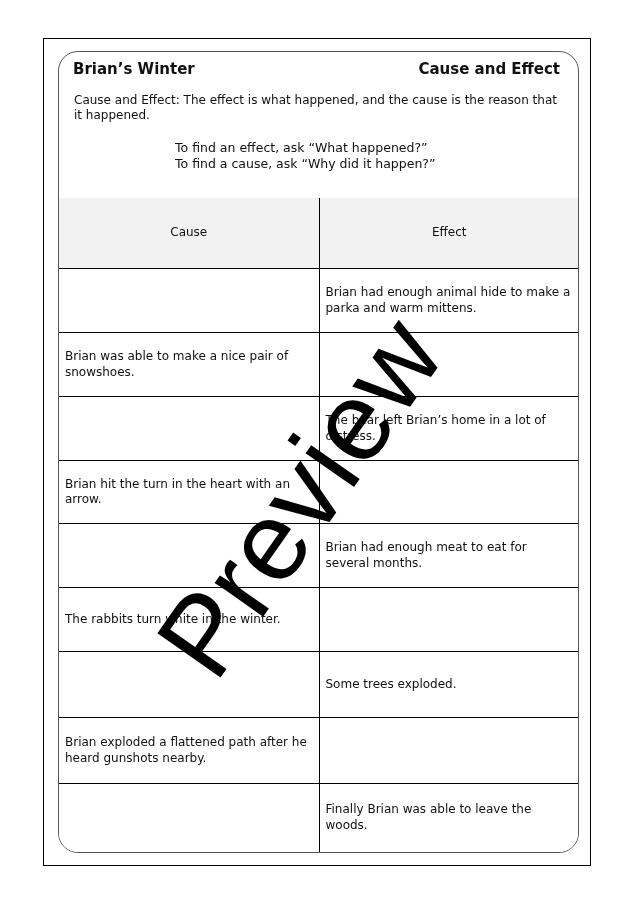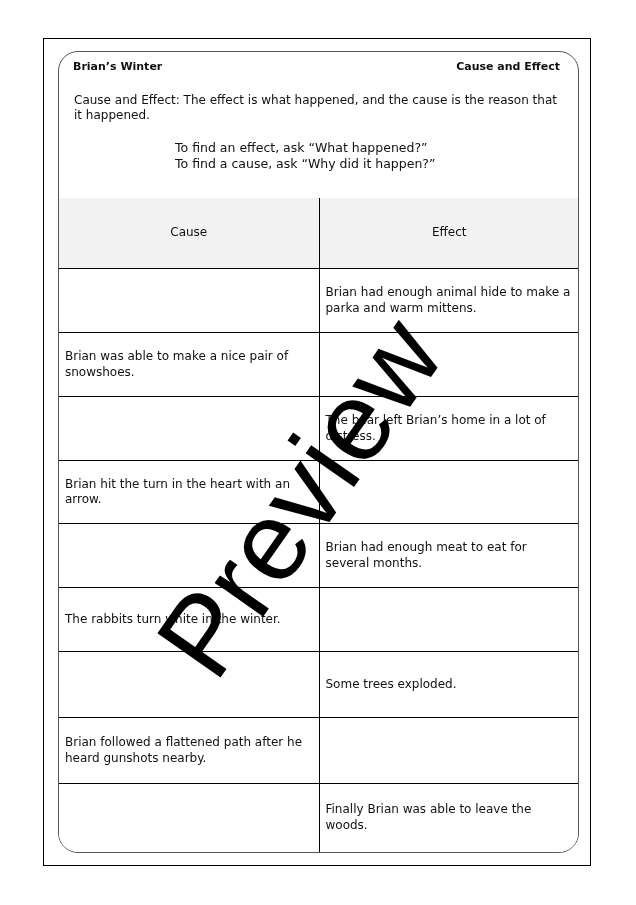--- a/index.html
+++ b/index.html
@@ -2,21 +2,21 @@
 <html><head>
   <meta charset="utf-8">
   <style>
     html, body { margin: 0; padding: 0; background: #ffffff; }
     body { width: 636px; height: 905px; position: relative; overflow: hidden;
            font-family: "DejaVu Sans", sans-serif; color: #111; }
     .outer { position: absolute; left: 43px; top: 38px; width: 548px; height: 828px;
              border: 1px solid #000; box-sizing: border-box; }
     .inner { position: absolute; left: 58px; top: 51px; width: 521px; height: 802px;
              border: 1px solid #555; border-radius: 20px; box-sizing: border-box; overflow: hidden; }
-    .title { position: absolute; top: 8px; font-weight: bold; font-size: 11px; }
+    .title { position: absolute; top: 8px; font-weight: bold; font-size: 15px; }
     .title.left { left: 14px; }
     .title.right { right: 18px; }
     .intro { position: absolute; left: 15px; top: 41px; width: 490px; font-size: 12px; line-height: 15px; }
     .tips { position: absolute; left: 116px; top: 88px; font-size: 12.5px; line-height: 16px; }
     table { position: absolute; left: 0; top: 146px; width: 520px; border-collapse: collapse; table-layout: fixed; }
     th, td { border: 1px solid #000; font-size: 12px; line-height: 15.5px; text-align: left;
              vertical-align: middle; padding: 0 6px; }
     th { background: #f2f2f2; height: 70px; font-weight: normal; font-size: 12px; text-align: center; }
     tr > *:first-child { border-left: none; }
     tr > *:last-child { border-right: none; }
@@ -73,21 +73,21 @@
       </tr>
       <tr style="height:64px">
         <td>The rabbits turn white in the winter.</td>
         <td></td>
       </tr>
       <tr style="height:66px">
         <td></td>
         <td>Some trees exploded.</td>
       </tr>
       <tr style="height:66px">
-        <td>Brian followed a flattened path after he heard gunshots nearby.</td>
+        <td>Brian exploded a flattened path after he heard gunshots nearby.</td>
         <td></td>
       </tr>
       <tr style="height:68px">
         <td></td>
         <td>Finally Brian was able to leave the woods.</td>
       </tr>
     </tbody>
   </table>
 </div>
 <div class="watermark">Preview</div>

